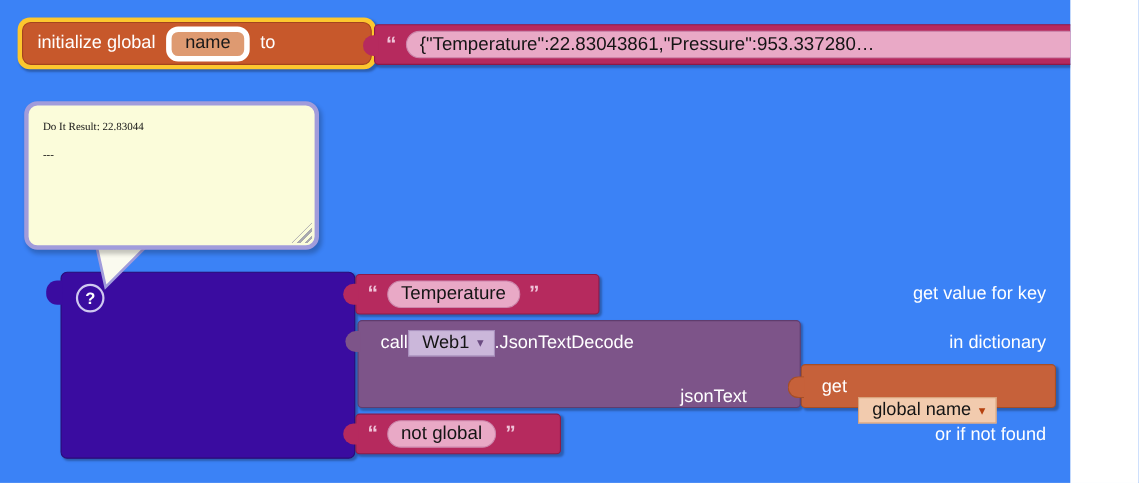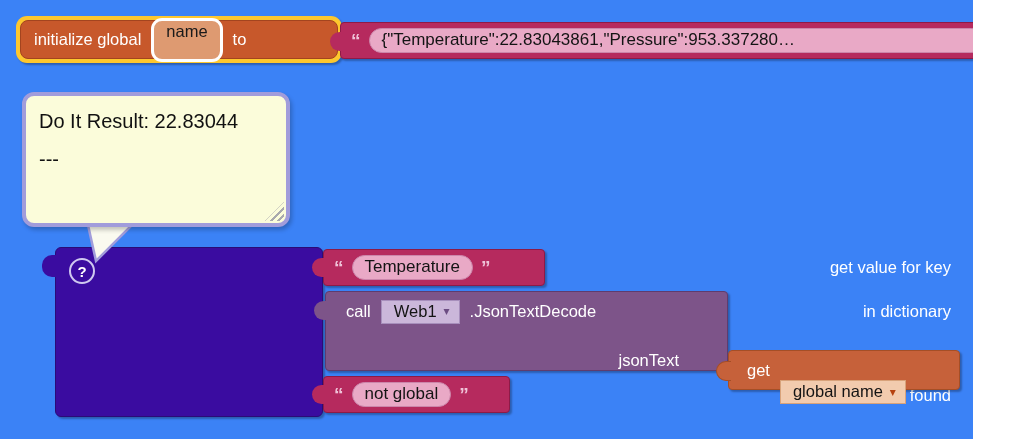--- a/index.html
+++ b/index.html
@@ -22,22 +22,22 @@
     position:absolute; left:16px; top:16px; width:326px; height:47px;
     background:#FDC72E; border-radius:11px; box-shadow:2px 2px 2px rgba(0,0,0,0.28);
     z-index:1;
   }
   .init-body {
     position:absolute; left:4px; top:4px; right:4px; bottom:4px;
     background:#C7582B; border:1px solid #A3441F; border-radius:8px;
     display:flex; align-items:center; gap:10px; padding:0 13px;
   }
   .field-pill {
-    background:#DE9A71; border:3px solid #ffffff; border-radius:11px;
-    padding:1px 12px 18px; color:#1a1a1a; font-size:16.5px; white-space:nowrap;
+    background:#DE9A71; border:5px solid #ffffff; border-radius:11px;
+    padding:1px 12px 2px; color:#1a1a1a; font-size:16.5px; white-space:nowrap;
   }
 
   
   .crimson {
     background:#B62A5E; border:1px solid #8E1A47; border-radius:4px;
     gap:8px; padding:0 10px; z-index:3;
   }
   .quote { color:#EFC3D8; font-size:19px; font-weight:bold; line-height:1; }
   .pink-pill {
     background:#E9A9C6; border:1px solid #CC86AB; border-radius:13px;
@@ -48,21 +48,21 @@
   .top-text .pink-pill { flex:1; }
   .key-text { left:323px; top:249px; width:222px; height:37px; }
   .nf-text  { left:323px; top:376px; width:187px; height:37px; }
 
   
   .bubble {
     position:absolute; left:22px; top:92px; width:268px; height:135px;
     background:#FBFCDA; border:4px solid #A19CDB; border-radius:12px;
     box-shadow:2px 3px 4px rgba(0,0,0,0.22); z-index:5;
     padding:14px 12px 0 13px;
-    font-family:Liberation Sans, sans-serif; font-size:20px; color:#111111;
+    font-family:Liberation Serif, serif; font-size:10px; color:#111111;
   }
   .bubble-line2 { margin-top:15px; }
   .bubble-tail { position:absolute; left:60px; top:223px; z-index:4; }
   .resize-handle {
     position:absolute; right:2px; bottom:2px; width:19px; height:19px;
     background:repeating-linear-gradient(-45deg, rgba(0,0,0,0) 0 3px, #9a9aa6 3px 5px);
     clip-path:polygon(100% 0, 100% 100%, 0 100%); opacity:0.85;
   }
 
   
@@ -82,35 +82,35 @@
     color:#ffffff; font-size:16.5px; line-height:26px; white-space:nowrap;
   }
   .r1 { top:254px; } .r2 { top:298px; } .r3 { top:382px; }
 
   
   .call {
     background:#7D5489; border:1px solid #5F3C6E; border-radius:4px;
     left:325px; top:291px; width:403px; height:80px; z-index:2;
     flex-direction:column; align-items:stretch; padding:0;
   }
-  .call-row1 { height:40px; display:flex; align-items:center; gap:10px; padding-left:20px; }
+  .call-row1 { height:40px; display:flex; align-items:center; padding-left:20px; }
   .call-row2 { height:40px; display:flex; align-items:flex-end; justify-content:flex-end; padding-right:48px;padding-left:12px; }
   .dd-pill {
     display:inline-flex; align-items:center; gap:7px;
     border-radius:0; padding:1px 9px 2px 12px;
     color:#141414; font-size:16.5px; white-space:nowrap; cursor:default;
   }
   .web-pill { background:#CBB7DA; border:1px solid #A78FBC; }
   .dd-arrow { font-size:12px; line-height:1; }
   .purple-arrow { color:#6B4C82; }
 
   
   .getblk {
     background:#C6613A; border:1px solid #A54E26; border-radius:4px;
-    left:728px; top:350px; width:232px; height:40px; z-index:4;
+    left:728px; top:331px; width:232px; height:40px; z-index:4;
     gap:10px; padding:0 10px 0 18px;
   }
   .peach-pill { background:#F2CBAE; border:1px solid #D8A27A;margin-top:44px; }
   .orange-arrow { color:#B5410E; }
 
   .plug-pink   { background:#B62A5E; }
   .plug-purple { background:#7D5489; }
   .plug-get    { background:#C6613A; border:1px solid #A54E26; border-right:none; }
 </style>
 </head>

